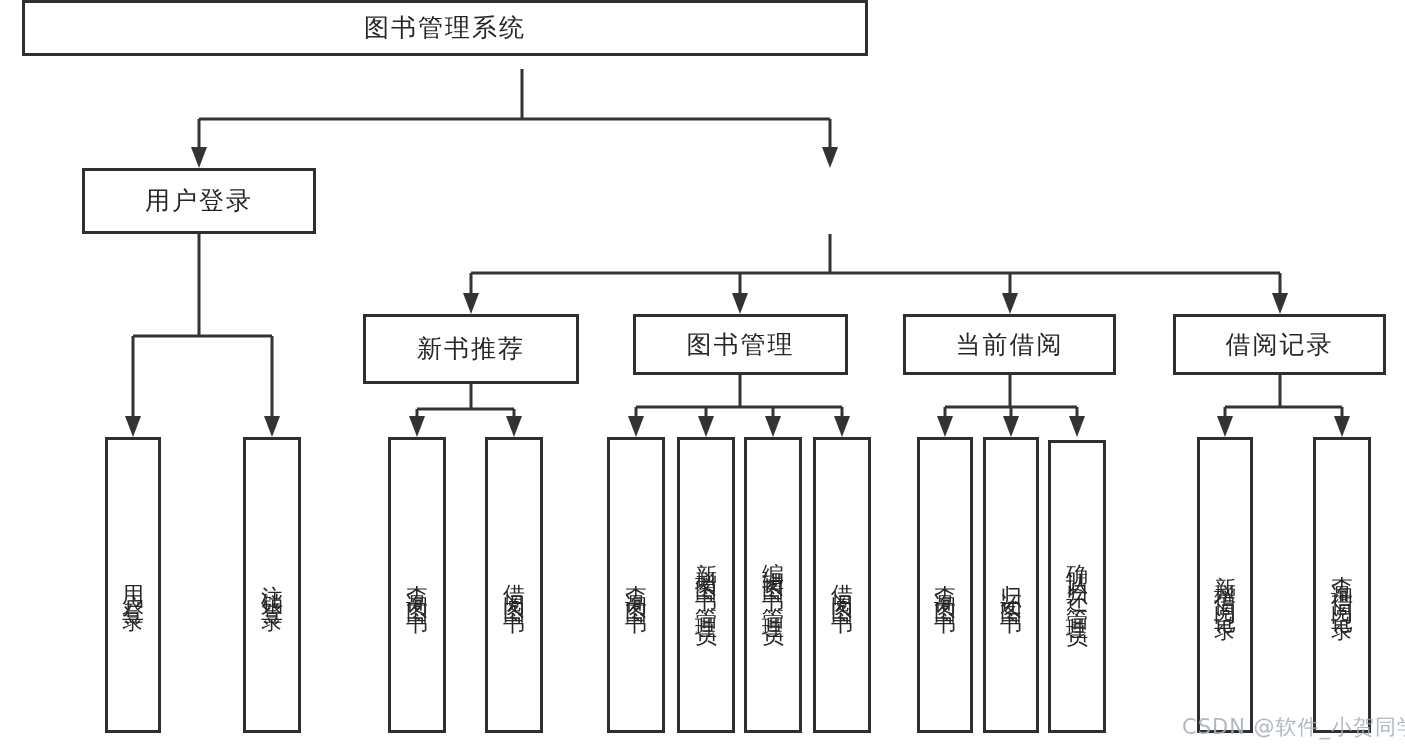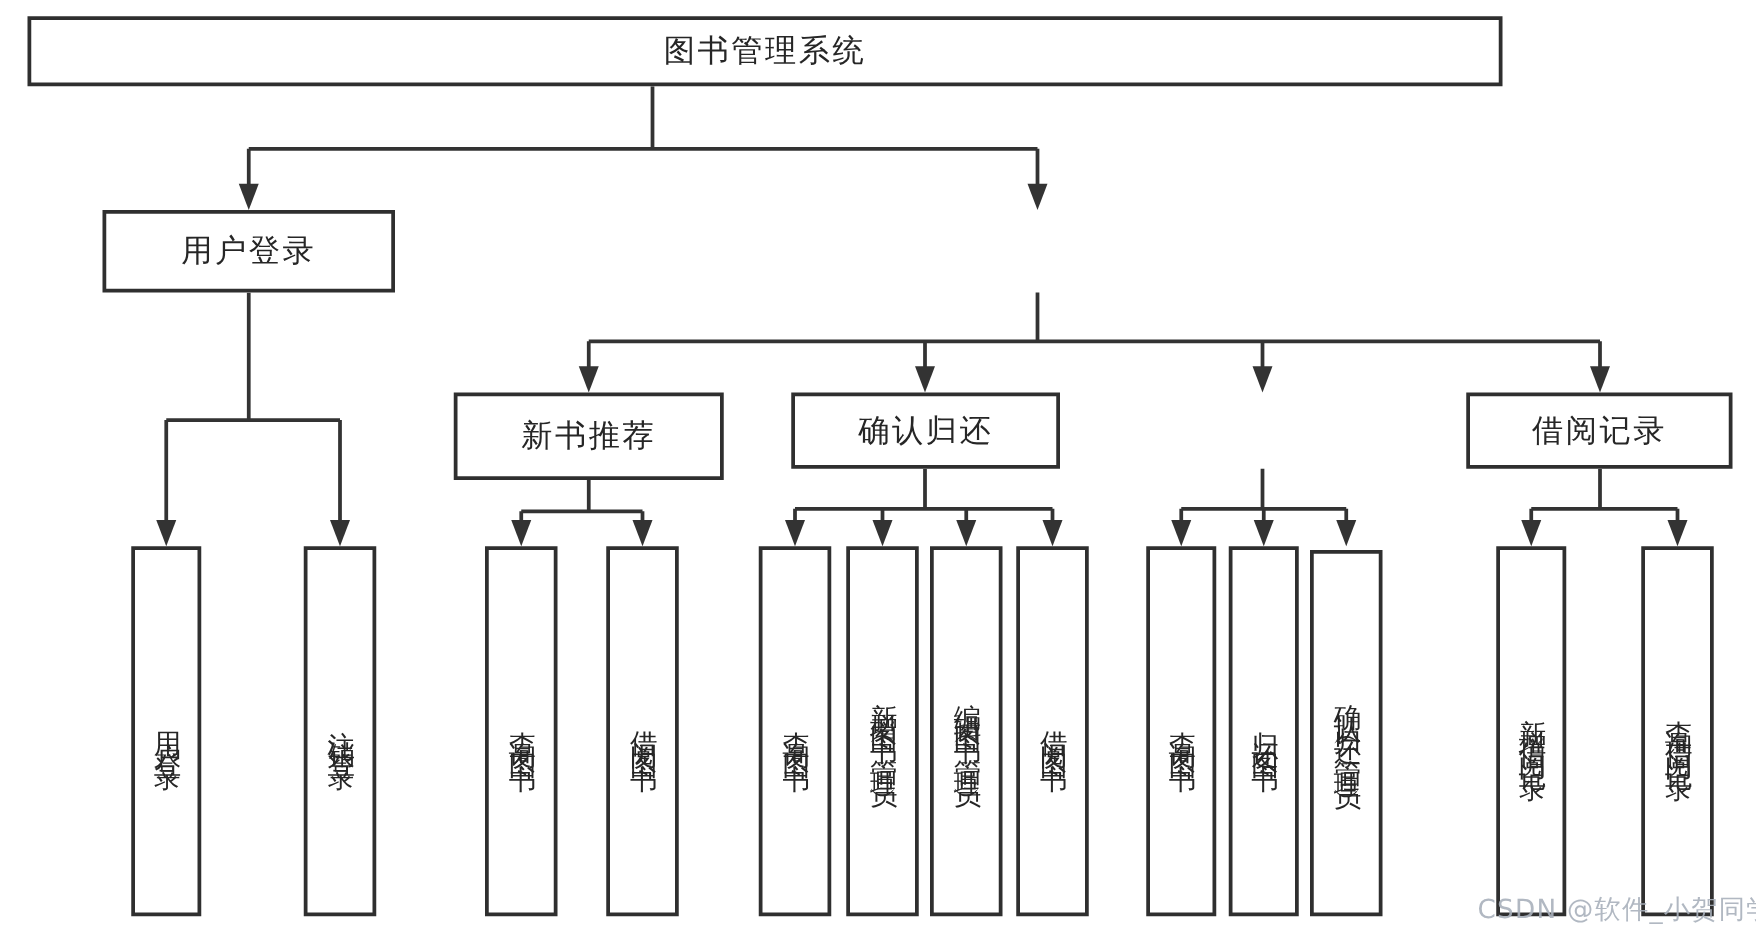--- a/index.html
+++ b/index.html
@@ -85,33 +85,36 @@
     <polygon points="706,437 698,416 714,416"></polygon>
     <polygon points="773,437 765,416 781,416"></polygon>
     <polygon points="842,437 834,416 850,416"></polygon>
     <polygon points="945,437 937,416 953,416"></polygon>
     <polygon points="1011,437 1003,416 1019,416"></polygon>
     <polygon points="1077,437 1069,416 1085,416"></polygon>
     <polygon points="1225,437 1217,416 1233,416"></polygon>
     <polygon points="1342,437 1334,416 1350,416"></polygon>
   </svg>
 
-  <div class="box" style="left:22px;top:13px;width:1180px;height:56px">
+  <div class="box" style="left:22px;top:0;width:846px;height:56px">
     <span class="hl">图书管理系统</span>
   </div>
 
   <div class="box" style="left:82px;top:168px;width:234px;height:66px">
     <span class="hl">用户登录</span>
   </div>
 
   <div class="box" style="left:363px;top:314px;width:216px;height:70px">
     <span class="hl">新书推荐</span>
   </div>
   <div class="box" style="left:633px;top:314px;width:215px;height:61px">
-    <span class="hl">确认归还</span>
+    <span class="hl">图书管理</span>
+  </div>
+  <div class="box" style="left:903px;top:314px;width:213px;height:61px">
+    <span class="hl">当前借阅</span>
   </div>
   <div class="box" style="left:1173px;top:314px;width:213px;height:61px">
     <span class="hl">借阅记录</span>
   </div>
 
   <div class="box" style="left:105px;top:437px;width:56px;height:296px">
     <span class="vl">用户登录</span>
   </div>
   <div class="box" style="left:243px;top:437px;width:58px;height:296px">
     <span class="vl">注销登录</span>

